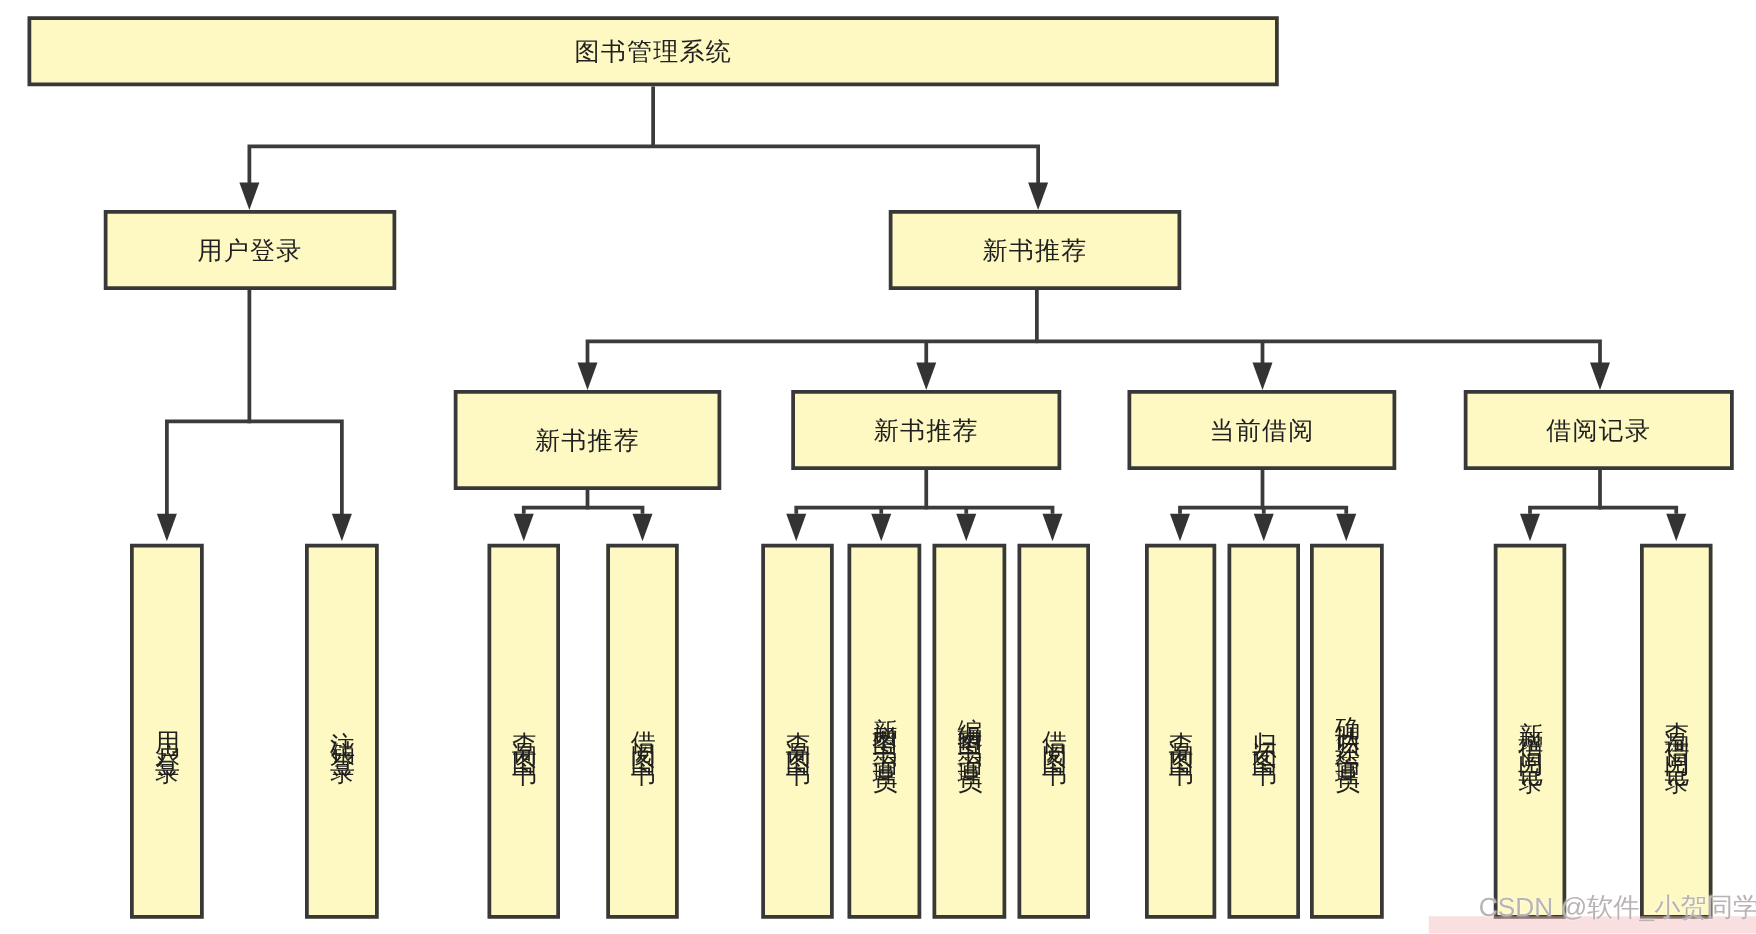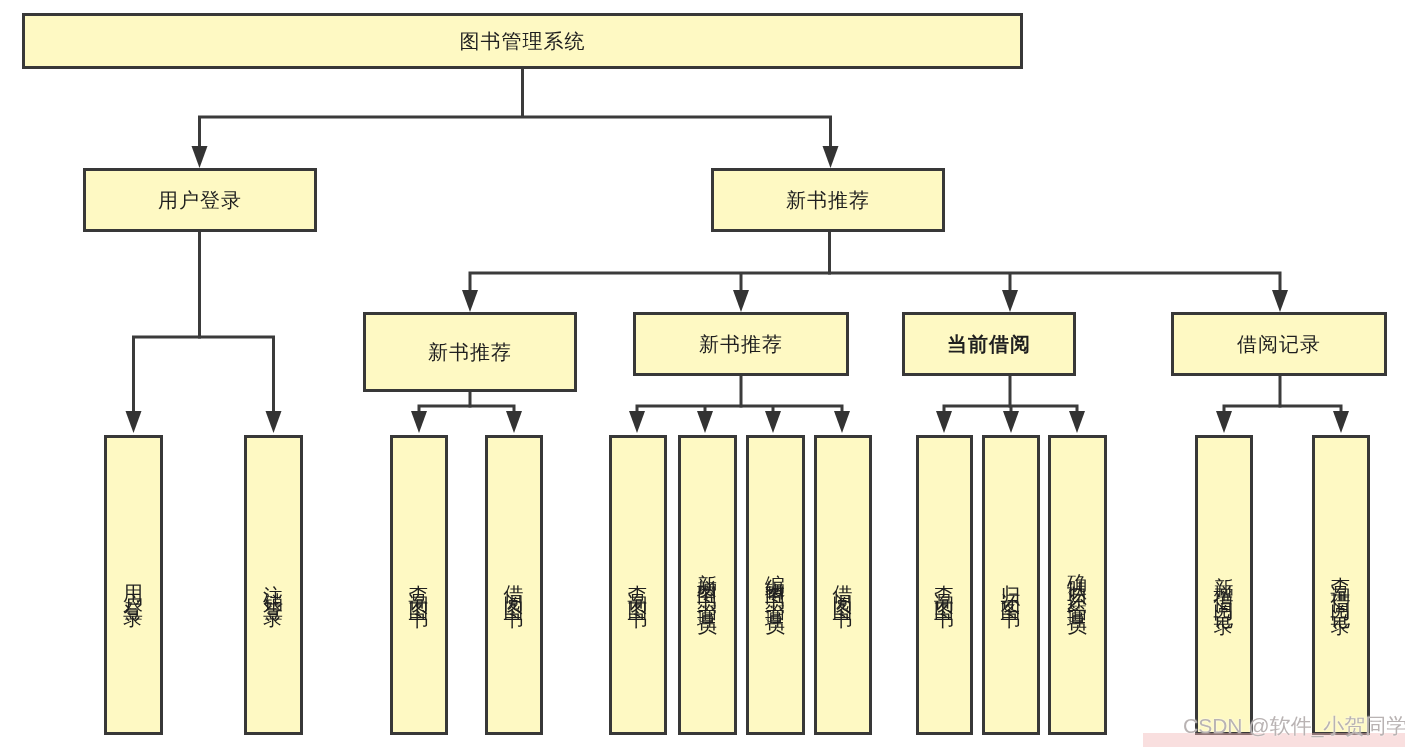--- a/index.html
+++ b/index.html
@@ -150,21 +150,21 @@
     </g>
   </svg>
 
   <div class="node hbox" style="left:22px; top:13px; width:1001px; height:56px;">图书管理系统</div>
 
   <div class="node hbox" style="left:83px; top:168px; width:234px; height:64px;">用户登录</div>
   <div class="node hbox" style="left:711px; top:168px; width:234px; height:64px;">新书推荐</div>
 
   <div class="node hbox" style="left:363px; top:312px; width:214px; height:80px;">新书推荐</div>
   <div class="node hbox" style="left:633px; top:312px; width:216px; height:64px;">新书推荐</div>
-  <div class="node hbox" style="left:902px; top:312px; width:174px; height:64px;font-weight:bold;">当前借阅</div>
+  <div class="node hbox" style="left:902px; top:312px; width:215px; height:64px;">当前借阅</div>
   <div class="node hbox" style="left:1171px; top:312px; width:216px; height:64px;">借阅记录</div>
 
   <div class="node vbox" style="left:104px; top:435px; width:59px; height:300px;">用户登录</div>
   <div class="node vbox" style="left:244px; top:435px; width:59px; height:300px;">注销登录</div>
 
   <div class="node vbox" style="left:390px; top:435px; width:58px; height:300px;">查询图书</div>
   <div class="node vbox" style="left:485px; top:435px; width:58px; height:300px;">借阅图书</div>
 
   <div class="node vbox" style="left:609px; top:435px; width:58px; height:300px;">查询图书</div>
   <div class="node vbox long" style="left:678px; top:435px; width:59px; height:300px;">新增图书（管理员）</div>

